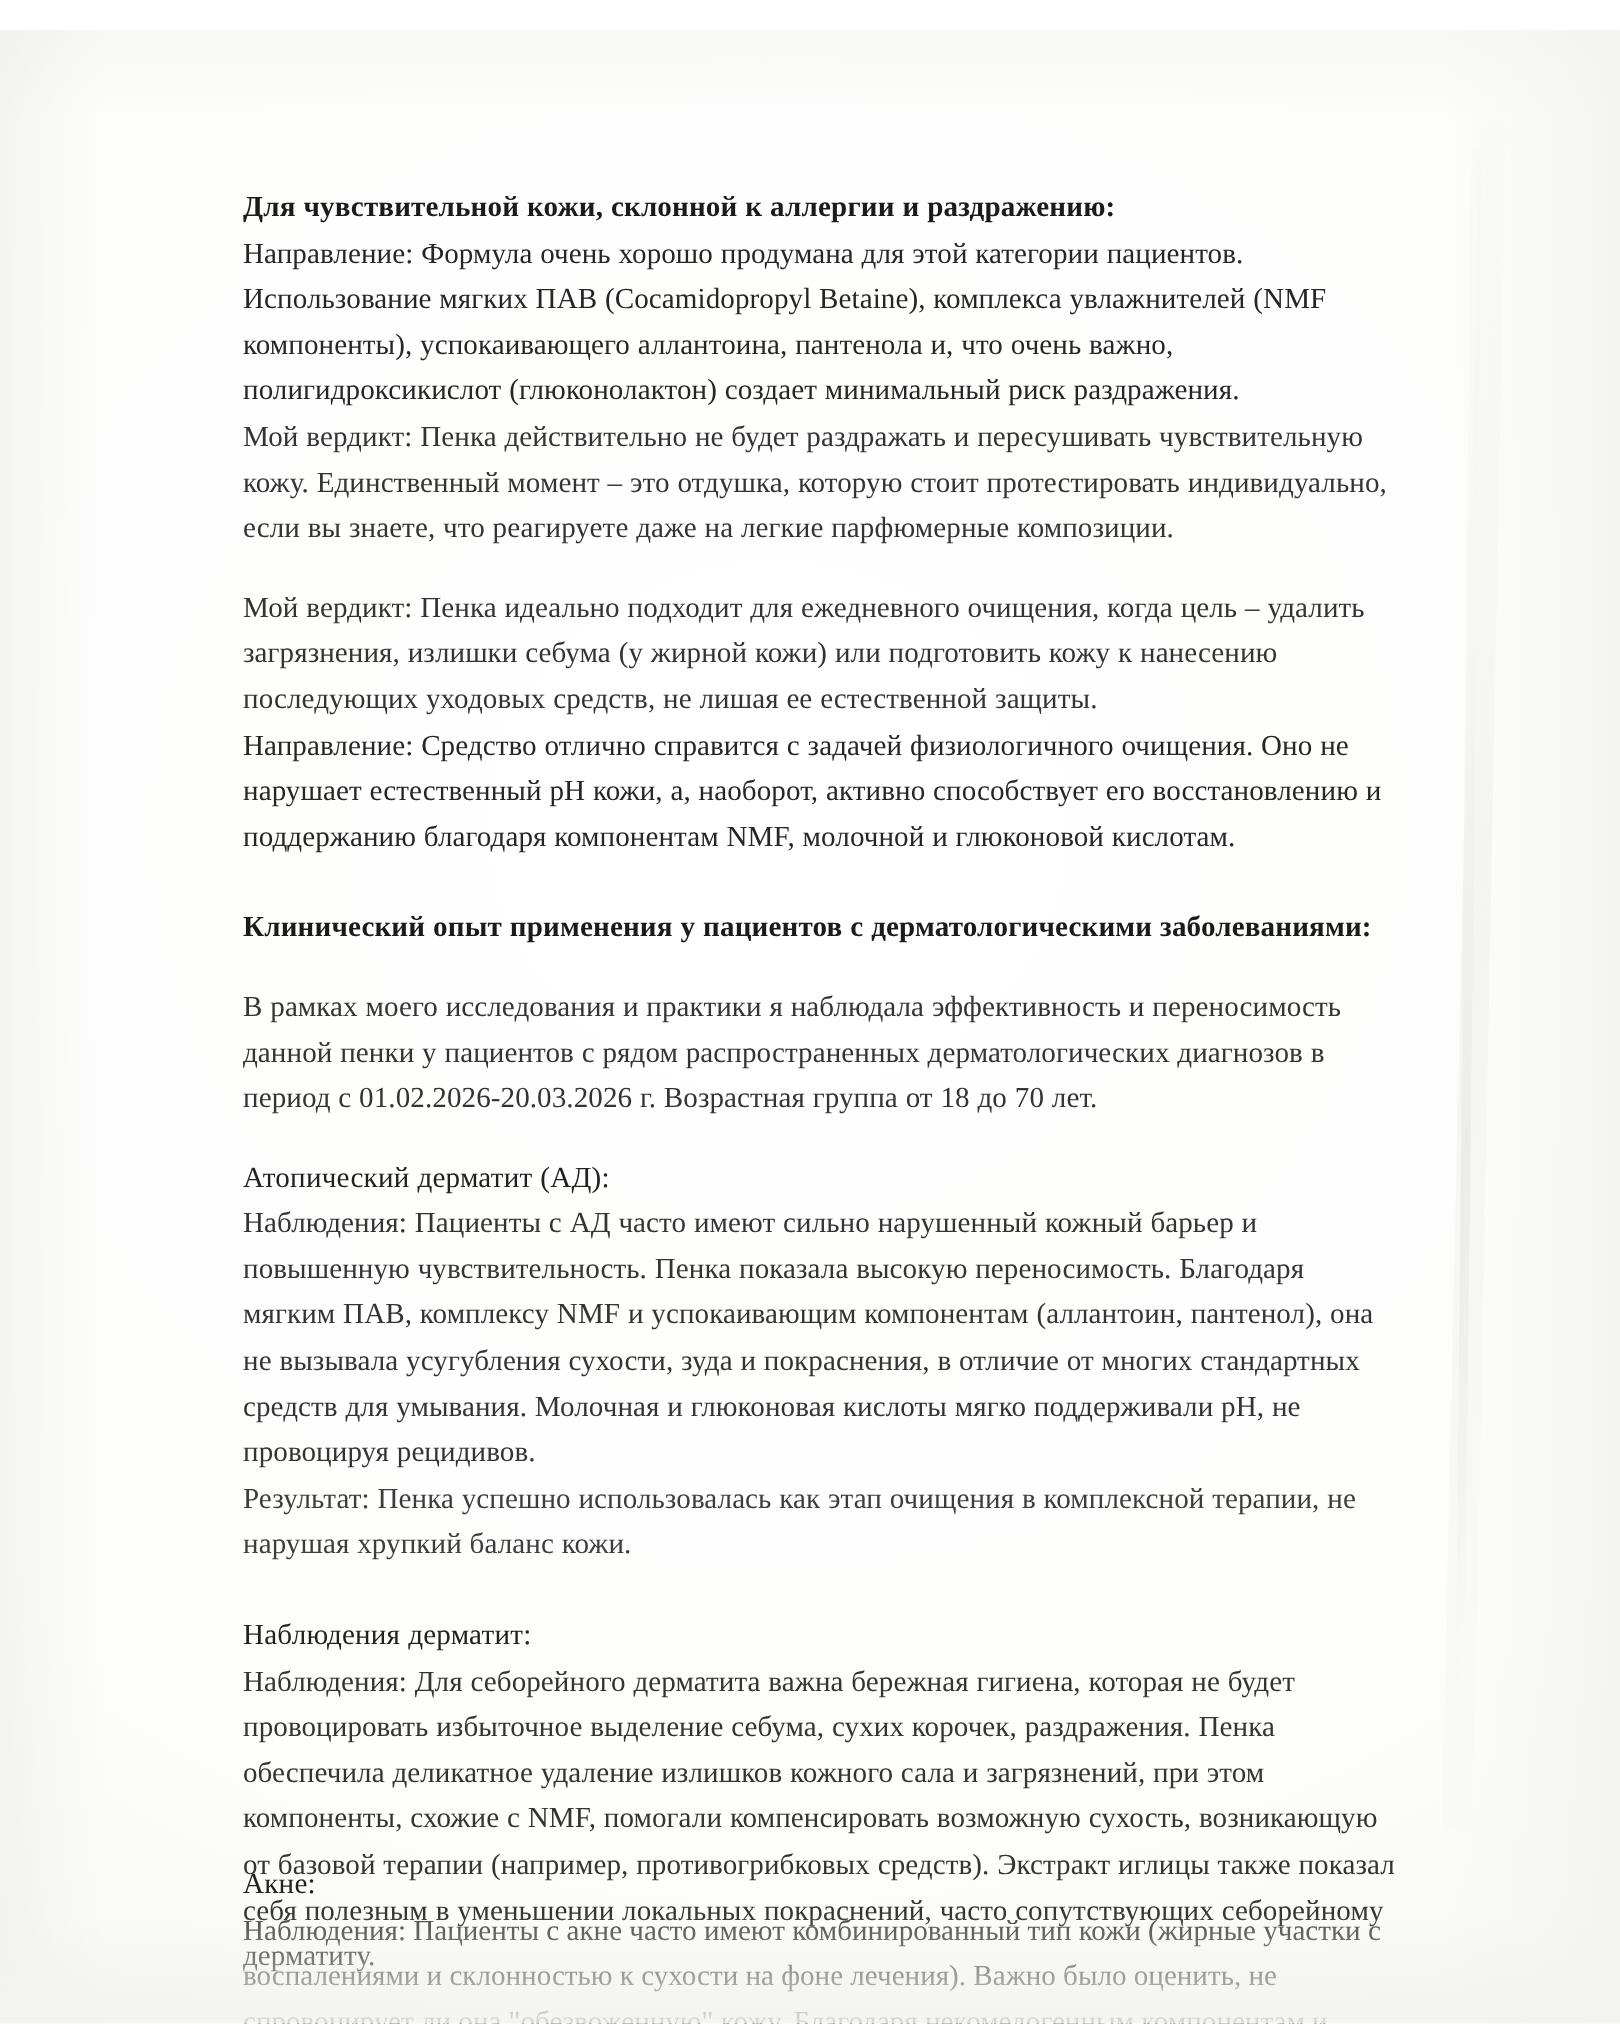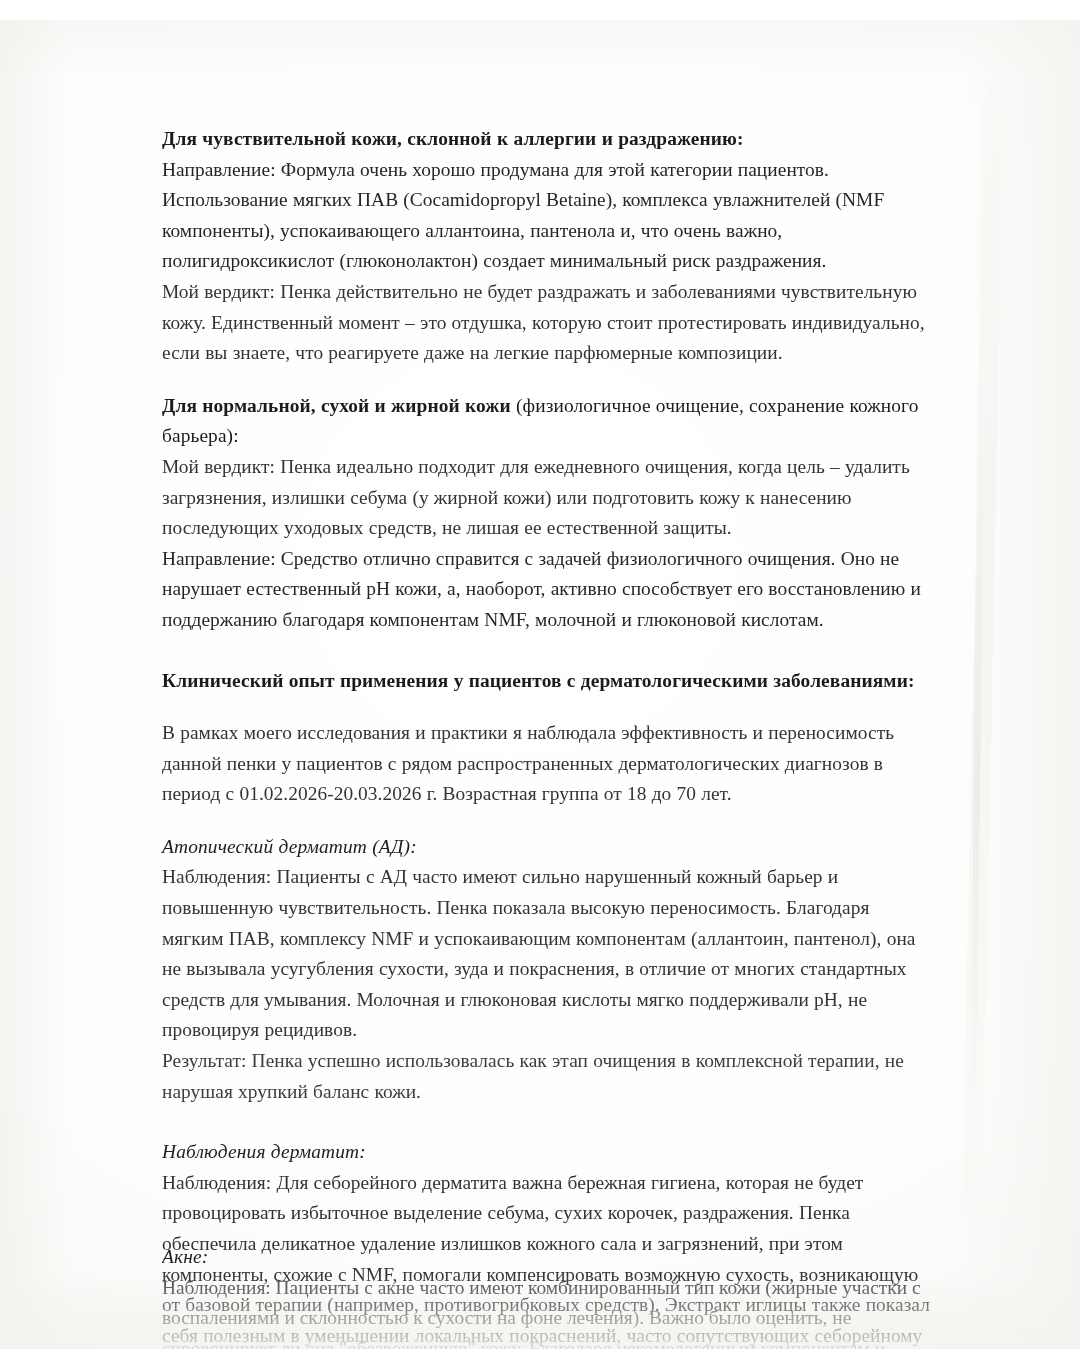--- a/index.html
+++ b/index.html
@@ -105,21 +105,20 @@
   .heading-bold {
     font-weight: bold;
     color: #1b1b1b;
     letter-spacing: 0.1px;
   }
   .heading-bold .lead-normal {
     font-weight: normal;
   }
 
   .heading-italic {
-    font-style: italic;
     color: #212121;
     letter-spacing: 0.15px;
   }
 
   .para {
     margin: 0;
   }
 
   
   .ink-light   { color: #343434; }
@@ -146,27 +145,26 @@
 
 <div class="scan-page">
 
   <div class="paper-tint"></div>
 
   <div class="doc-body">
 
     <div class="block">
       <div class="heading-bold">Для чувствительной кожи, склонной к аллергии и раздражению:</div>
       <p class="para">Направление: Формула очень хорошо продумана для этой категории пациентов. Использование мягких ПАВ (Cocamidopropyl Betaine), комплекса увлажнителей (NMF компоненты), успокаивающего аллантоина, пантенола и, что очень важно, полигидроксикислот (глюконолактон) создает минимальный риск раздражения.</p>
-      <p class="para ink-light">Мой вердикт: Пенка действительно не будет раздражать и заболеваниями чувствительную кожу. Единственный момент – это отдушка, которую стоит протестировать индивидуально, если вы знаете, что реагируете даже на легкие парфюмерные композиции.</p>
+      <p class="para ink-light">Мой вердикт: Пенка действительно не будет раздражать и пересушивать чувствительную кожу. Единственный момент – это отдушка, которую стоит протестировать индивидуально, если вы знаете, что реагируете даже на легкие парфюмерные композиции.</p>
     </div>
 
     <div class="gap-md"></div>
 
     <div class="block">
-      <div class="heading-bold"><span>Для нормальной, сухой и жирной кожи</span><span class="lead-normal"> (физиологичное очищение, сохранение кожного барьера):</span></div>
       <p class="para ink-light">Мой вердикт: Пенка идеально подходит для ежедневного очищения, когда цель – удалить загрязнения, излишки себума (у жирной кожи) или подготовить кожу к нанесению последующих уходовых средств, не лишая ее естественной защиты.</p>
       <p class="para">Направление: Средство отлично справится с задачей физиологичного очищения. Оно не нарушает естественный pH кожи, а, наоборот, активно способствует его восстановлению и поддержанию благодаря компонентам NMF, молочной и глюконовой кислотам.</p>
     </div>
 
     <div class="gap-lg"></div>
 
     <div class="block">
       <div class="heading-bold">Клинический опыт применения у пациентов с дерматологическими заболеваниями:</div>
       <div class="gap-md"></div>
       <p class="para ink-light">В рамках моего исследования и практики я наблюдала эффективность и переносимость данной пенки у пациентов с рядом распространенных дерматологических диагнозов в период с 01.02.2026-20.03.2026 г. Возрастная группа от 18 до 70 лет.</p>

